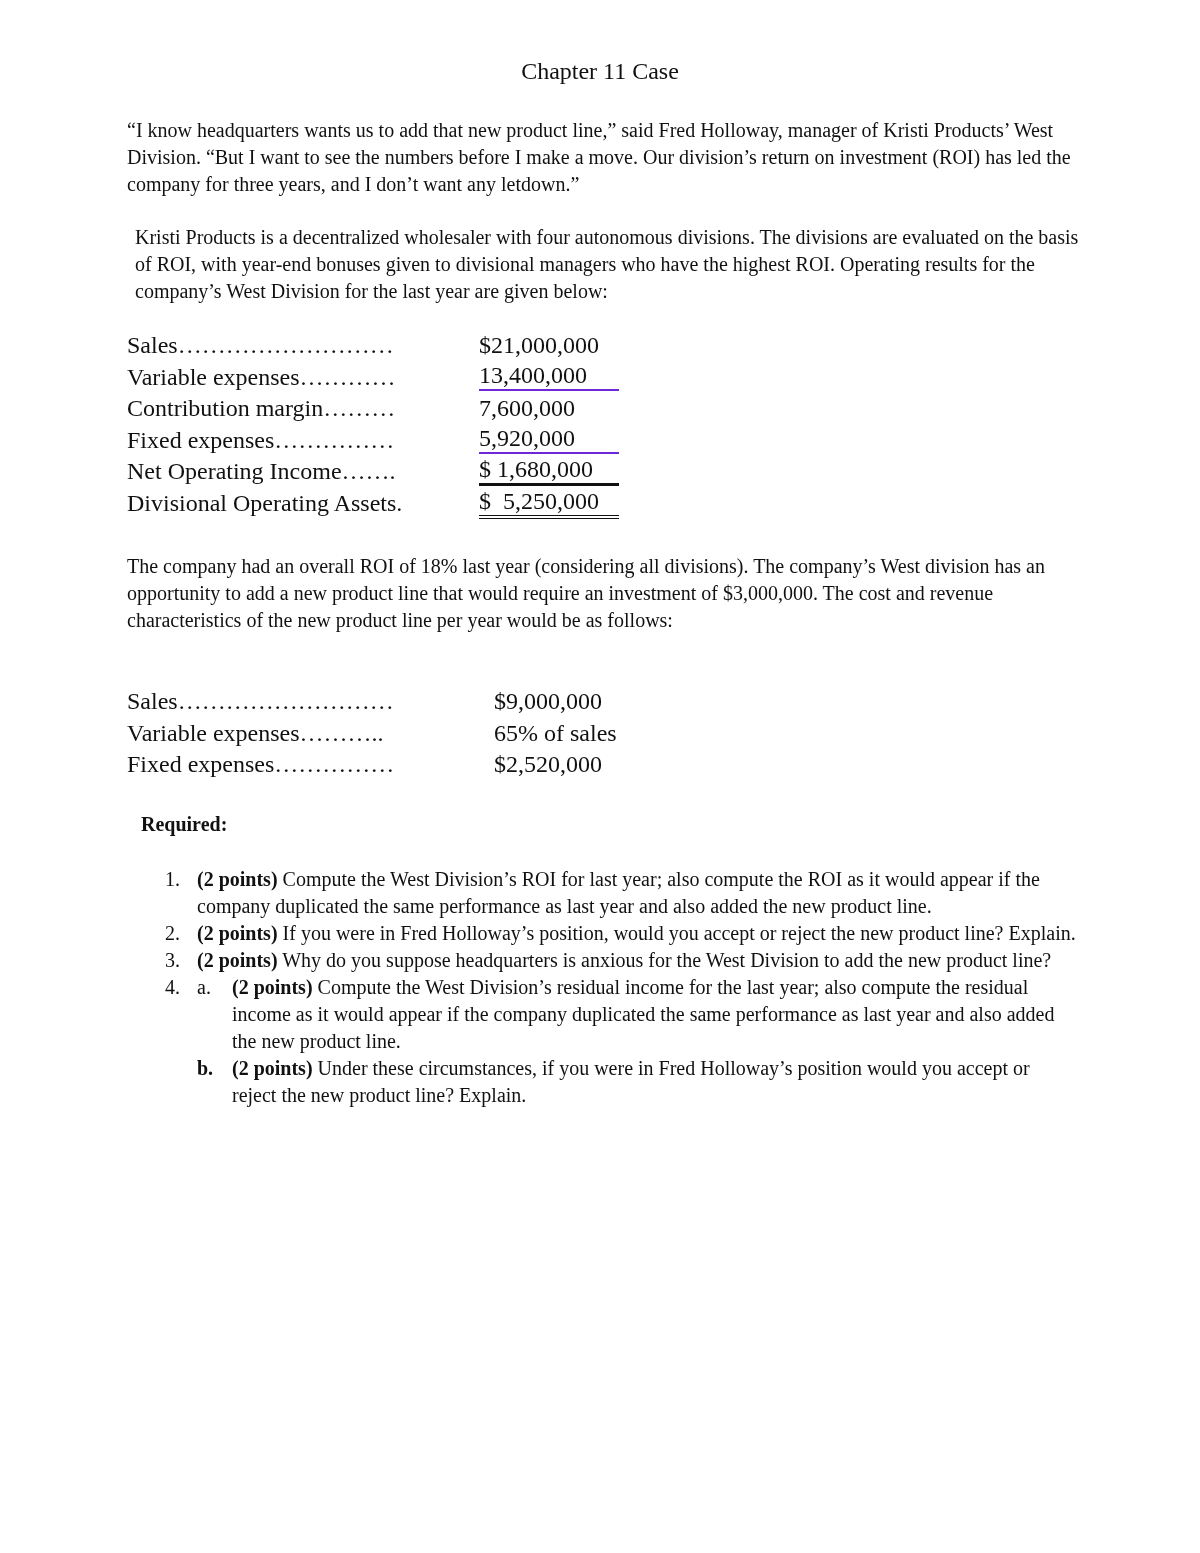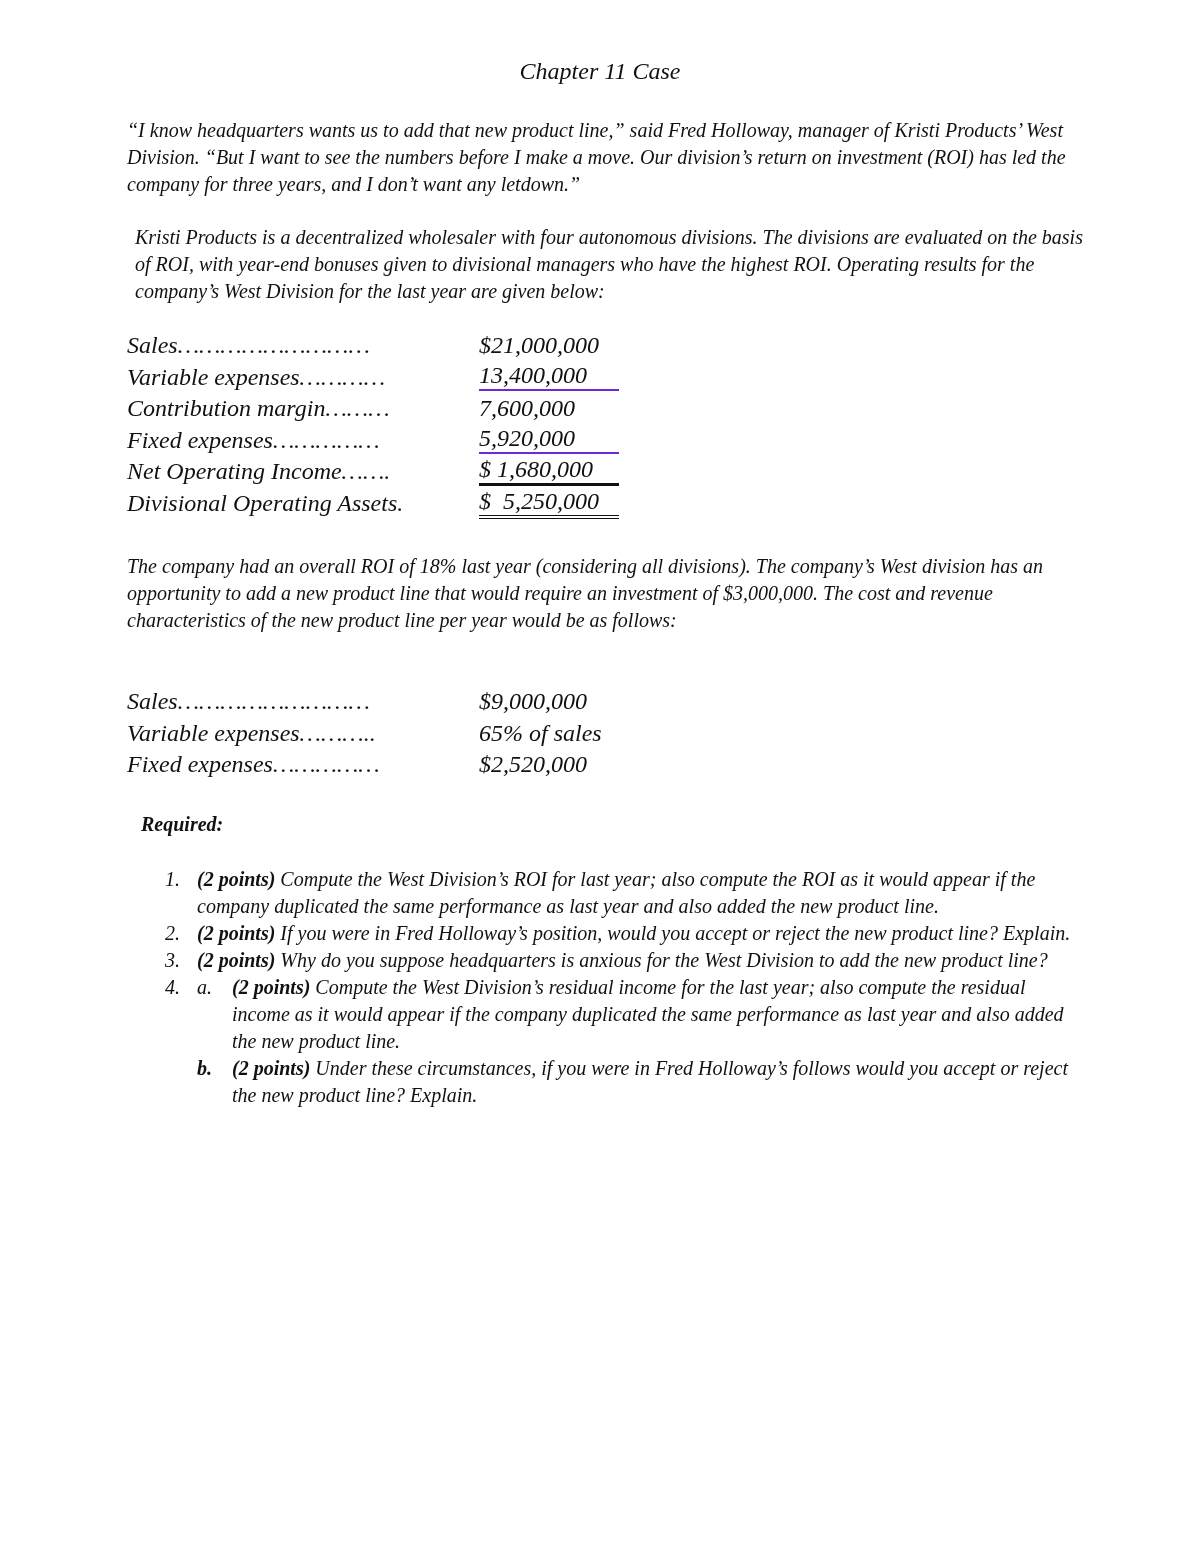--- a/index.html
+++ b/index.html
@@ -1,39 +1,39 @@
 <!DOCTYPE html>
 <html><head>
 <meta charset="utf-8">
 <style>
   html, body { margin: 0; padding: 0; background: #ffffff; }
   body {
     width: 1200px; height: 1553px; position: relative; overflow: hidden;
     font-family: "Liberation Serif", "DejaVu Serif", serif;
     color: #111111;
   }
-  .page { position: absolute; left: 0; top: 0; width: 1200px; height: 1553px; font-style: italic; }
+  .page { position: absolute; left: 0; top: 0; width: 1200px; height: 1553px; }
   .title {
     position: absolute; left: 0; top: 58px; width: 1200px; text-align: center;
     font-size: 24px;
   }
   .para {
     position: absolute; left: 127px; width: 950px;
     font-size: 20px; line-height: 27px;
   }
   .fin {
     position: absolute; left: 127px; font-size: 24px; line-height: 31.5px;
   }
   .fin-row { position: relative; height: 31.5px; white-space: nowrap; }
   .fin-label { position: absolute; left: 0; }
   .fin-value { position: absolute; left: 352px; width: 140px; text-align: left; }
   .fin-value.u1 { border-bottom: 2px solid #6d28d9; line-height: 27px; }
   .fin-value.u2 { border-bottom: 3px solid #111; line-height: 27px; }
   .fin-value.u3 { border-bottom: 4px double #111; line-height: 27px; }
-  .fin2-value { position: absolute; left: 352px; text-align: center; }
+  .fin2-value { position: absolute; left: 367px; text-align: center; }
   .required { position: absolute; left: 141px; top: 813px; font-size: 20px; font-weight: bold; }
   .q-list { position: absolute; left: 127px; top: 866px; width: 950px; font-size: 20px; line-height: 27px; }
   .q { position: relative; padding-left: 70px; }
   .q-num { position: absolute; left: 38px; }
   .sub { position: relative; padding-left: 35px; }
   .sub-num { position: absolute; left: 0; }
   b { font-weight: bold; }
 </style>
 </head>
 <body>
@@ -104,17 +104,17 @@
       <b>(2 points)</b><span> Why do you suppose headquarters is anxious for the West Division to add the new product line?</span>
     </div>
     <div class="q">
       <span class="q-num">4.</span>
       <div class="sub">
         <span class="sub-num">a.</span>
         <b>(2 points)</b><span> Compute the West Division’s residual income for the last year; also compute the residual income as it would appear if the company duplicated the same performance as last year and also added the new product line.</span>
       </div>
       <div class="sub">
         <span class="sub-num" style="font-weight:bold;">b.</span>
-        <b>(2 points)</b><span> Under these circumstances, if you were in Fred Holloway’s follows would you accept or reject the new product line? Explain.</span>
+        <b>(2 points)</b><span> Under these circumstances, if you were in Fred Holloway’s position would you accept or reject the new product line? Explain.</span>
       </div>
     </div>
   </div>
 </div>
 
 </body></html>

